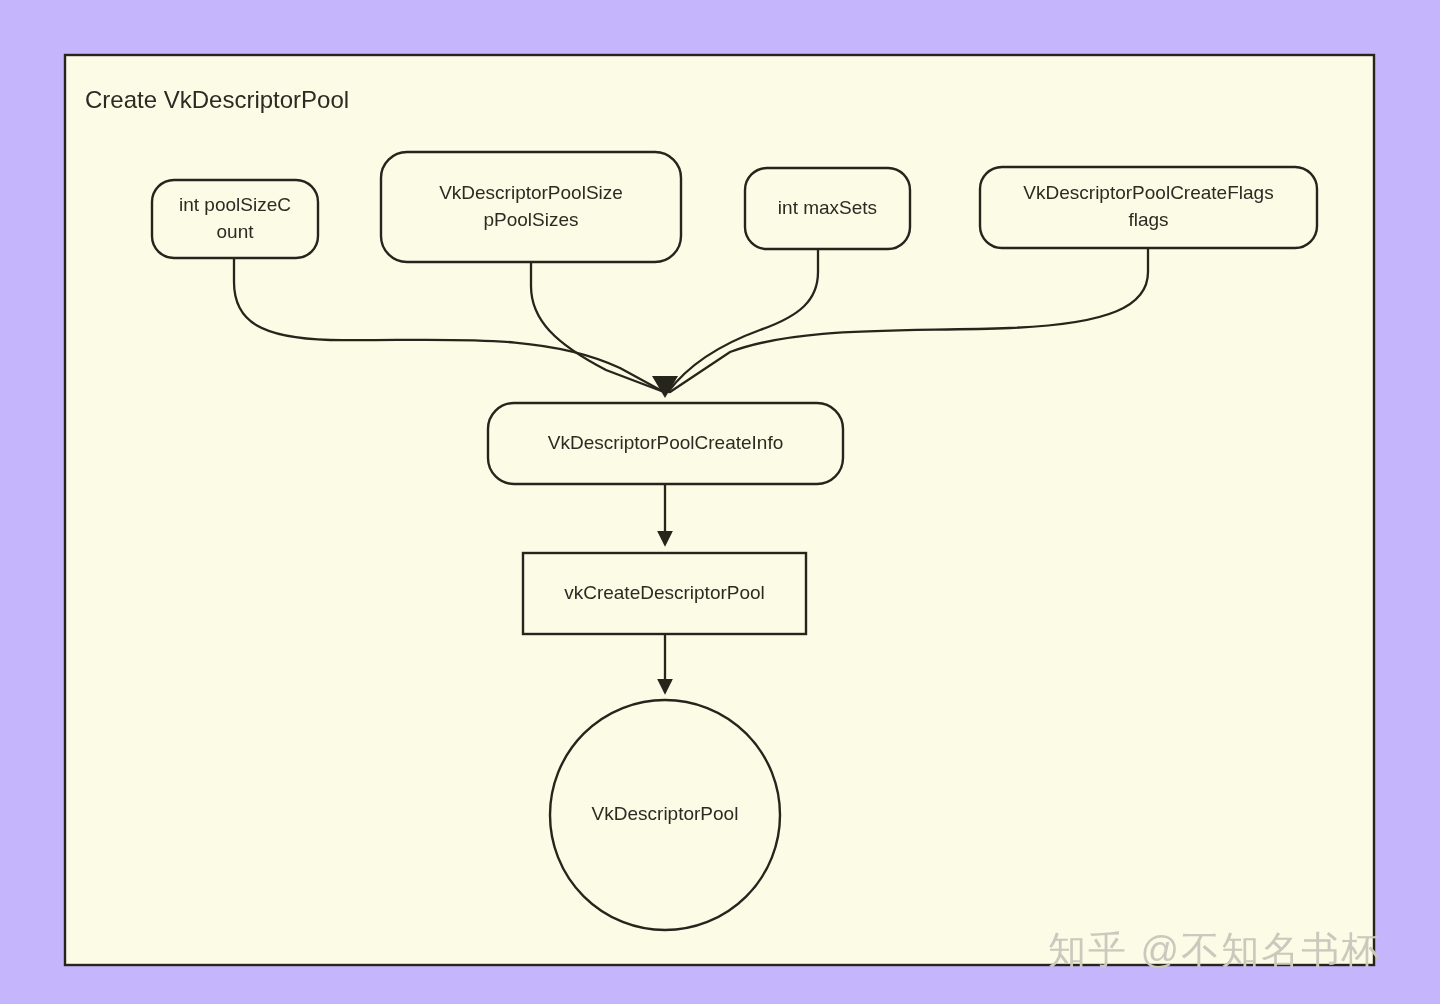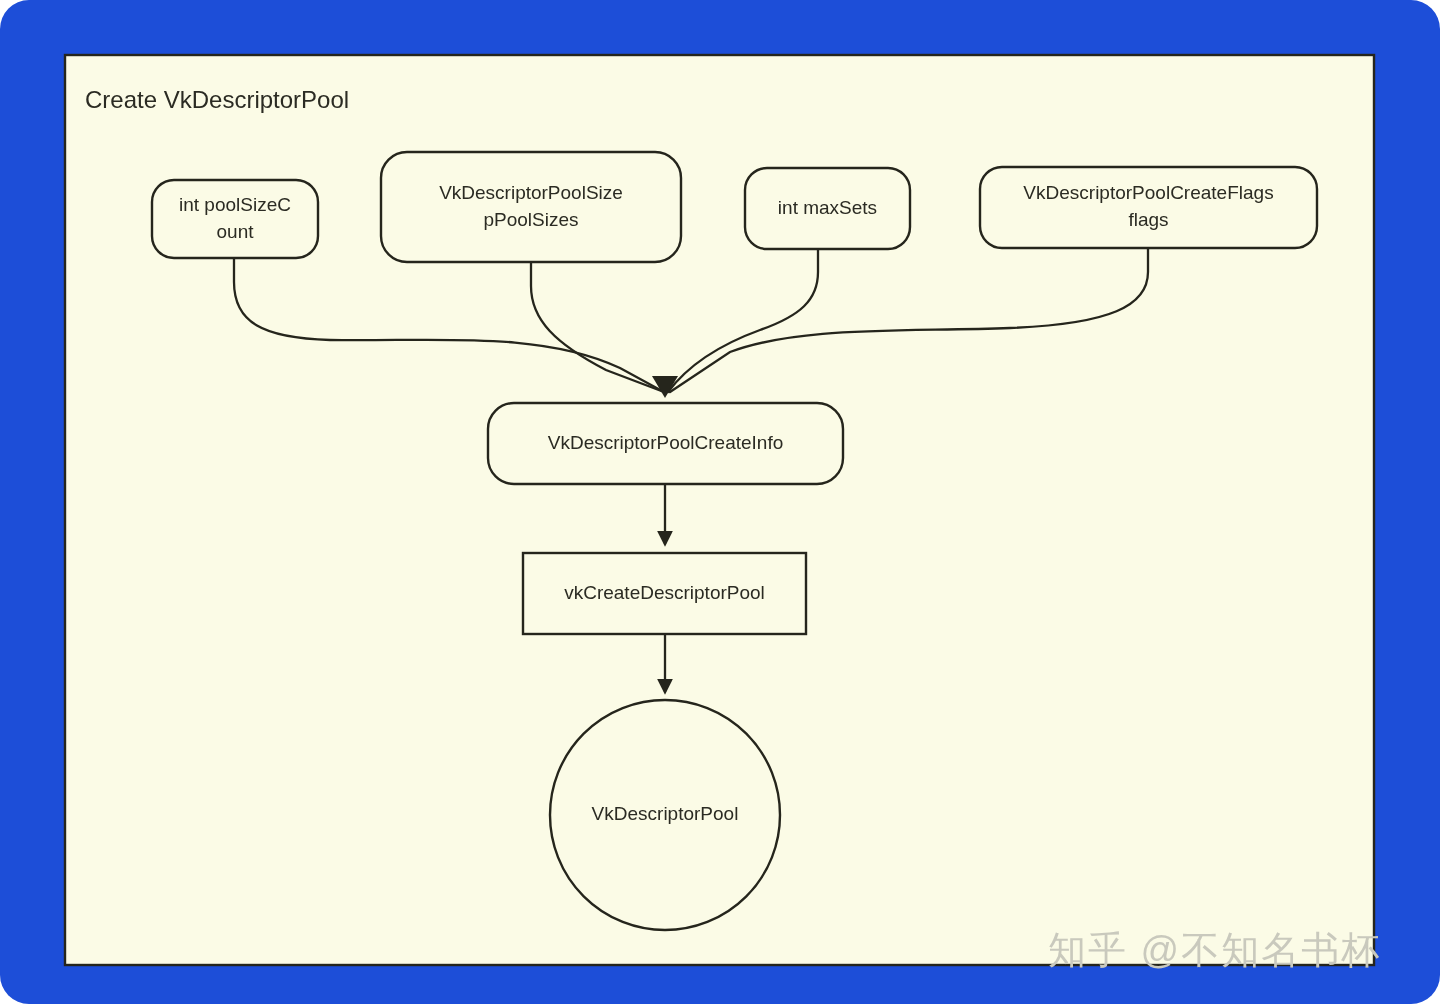--- a/index.html
+++ b/index.html
@@ -11,22 +11,21 @@
   body {
     width: 1440px;
     height: 1004px;
     font-family: "Liberation Sans", sans-serif;
     overflow: hidden;
   }
   #canvas {
     position: relative;
     width: 1440px;
     height: 1004px;
-    background: #1d4ed8;
-    border-radius: 29px;
+    background: #c4b5fd;
   }
   #diagram-svg {
     position: absolute;
     left: 0;
     top: 0;
     width: 1440px;
     height: 1004px;
     display: block;
   }
   .node-label {

